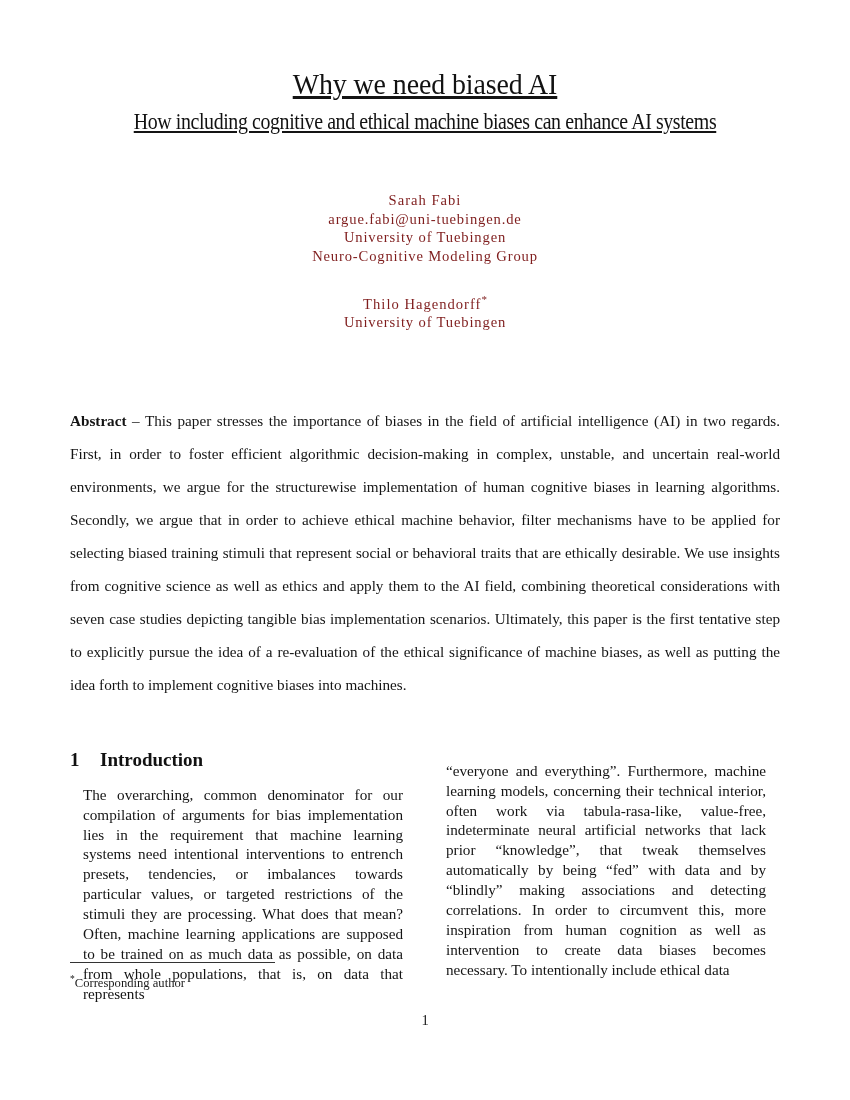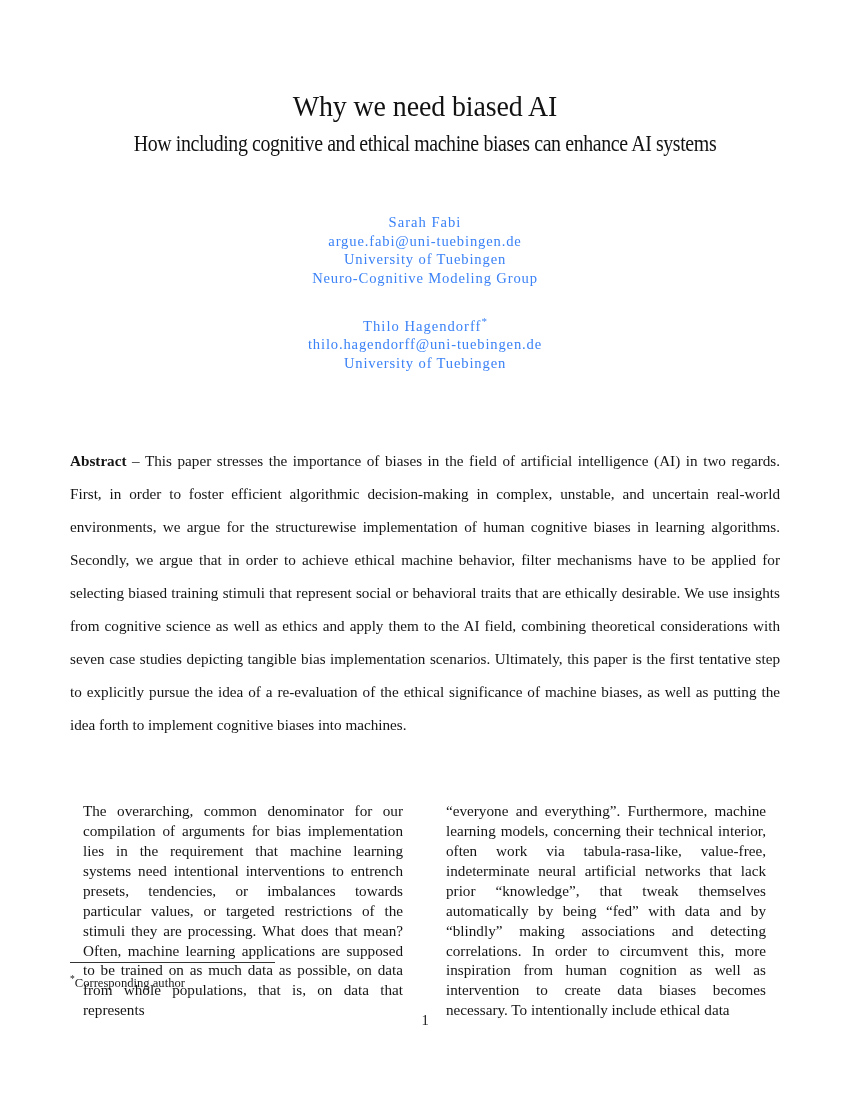--- a/index.html
+++ b/index.html
@@ -21,22 +21,23 @@
     position: absolute;
     left: 0; top: 0;
     width: 850px;
     height: 1100px;
     box-sizing: border-box;
     padding: 0 70px;
   }
 
   
   .title-block {
-    margin-top: 89px;
+    margin-top: 67px;
     text-align: center;
+    text-decoration: underline;
   }
   .paper-title {
     font-size: 30px;
     line-height: 1.12;
     font-weight: 400;
     letter-spacing: -0.1px;
     transform: scaleX(0.93);
     transform-origin: center center;
     color: #121212;
   }
@@ -49,21 +50,21 @@
     transform: scaleX(0.885);
     transform-origin: center center;
     white-space: nowrap;
     color: #121212;
   }
 
   
   .authors {
     margin-top: 57px;
     text-align: center;
-    color: #3b82f6;
+    color: #7f1d1d;
     font-size: 14.6px;
     line-height: 18.4px;
     letter-spacing: 0.85px;
   }
   .author-block + .author-block {
     margin-top: 25px;
   }
   .author-line {
     white-space: nowrap;
   }
@@ -182,32 +183,32 @@
 
     <div class="author-block">
       <div class="author-line name-line"><span>Sarah Fabi</span></div>
       <div class="author-line">argue.fabi@uni-tuebingen.de</div>
       <div class="author-line">University of Tuebingen</div>
       <div class="author-line">Neuro-Cognitive Modeling Group</div>
     </div>
 
     <div class="author-block">
       <div class="author-line name-line"><span>Thilo Hagendorff</span><span class="fn-marker">*</span></div>
-      <div class="author-line">thilo.hagendorff@uni-tuebingen.de</div>
       <div class="author-line">University of Tuebingen</div>
     </div>
 
   </div>
 
   <div class="abstract"><span class="lead">Abstract</span><span> – </span><span>This paper stresses the importance of biases in the field of artificial intelligence (AI) in two regards. First, in order to foster efficient algorithmic decision-making in complex, unstable, and uncertain real-world environments, we argue for the structurewise implementation of human cognitive biases in learning algorithms. Secondly, we argue that in order to achieve ethical machine behavior, filter mechanisms have to be applied for selecting biased training stimuli that represent social or behavioral traits that are ethically desirable. We use insights from cognitive science as well as ethics and apply them to the AI field, combining theoretical considerations with seven case studies depicting tangible bias implementation scenarios. Ultimately, this paper is the first tentative step to explicitly pursue the idea of a re-evaluation of the ethical significance of machine biases, as well as putting the idea forth to implement cognitive biases into machines.</span></div>
 
 
   <div class="columns">
 
     <div class="col">
+      <div class="section-heading"><span class="num">1</span><span>Introduction</span></div>
       <p class="body-par">The overarching, common denominator for our compilation of arguments for bias implementation lies in the requirement that machine learning systems need intentional interventions to entrench presets, tendencies, or imbalances towards particular values, or targeted restrictions of the stimuli they are processing. What does that mean? Often, machine learning applications are supposed to be trained on as much data as possible, on data from whole populations, that is, on data that represents</p>
     </div>
 
     <div class="col">
       <p class="body-par">“everyone and everything”. Furthermore, machine learning models, concerning their technical interior, often work via tabula-rasa-like, value-free, indeterminate neural artificial networks that lack prior “knowledge”, that tweak themselves automatically by being “fed” with data and by “blindly” making associations and detecting correlations. In order to circumvent this, more inspiration from human cognition as well as intervention to create data biases becomes necessary. To intentionally include ethical data</p>
     </div>
 
   </div>
 
   <div class="footnote-area">

